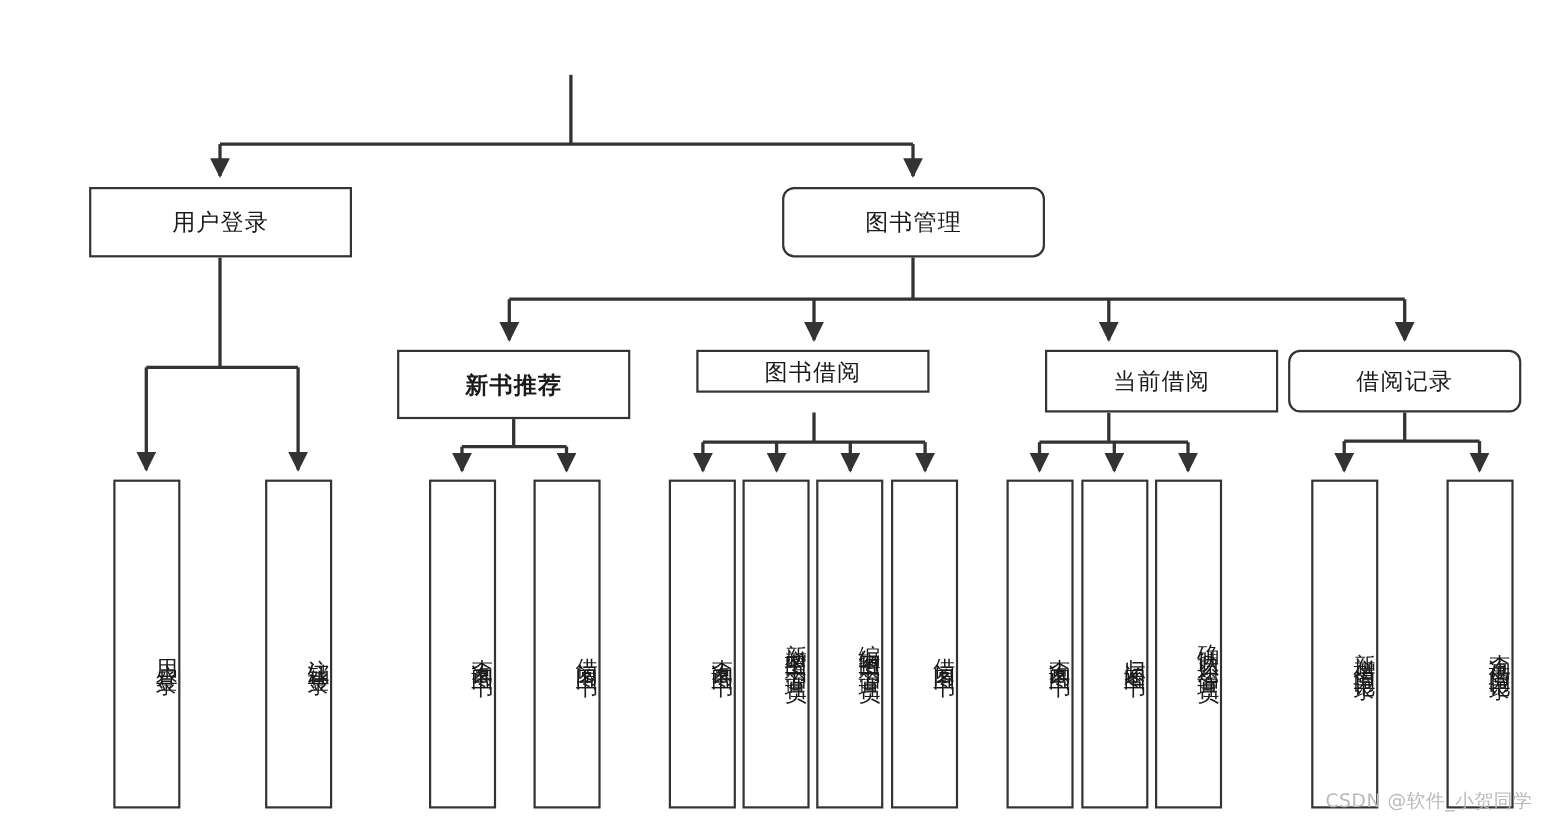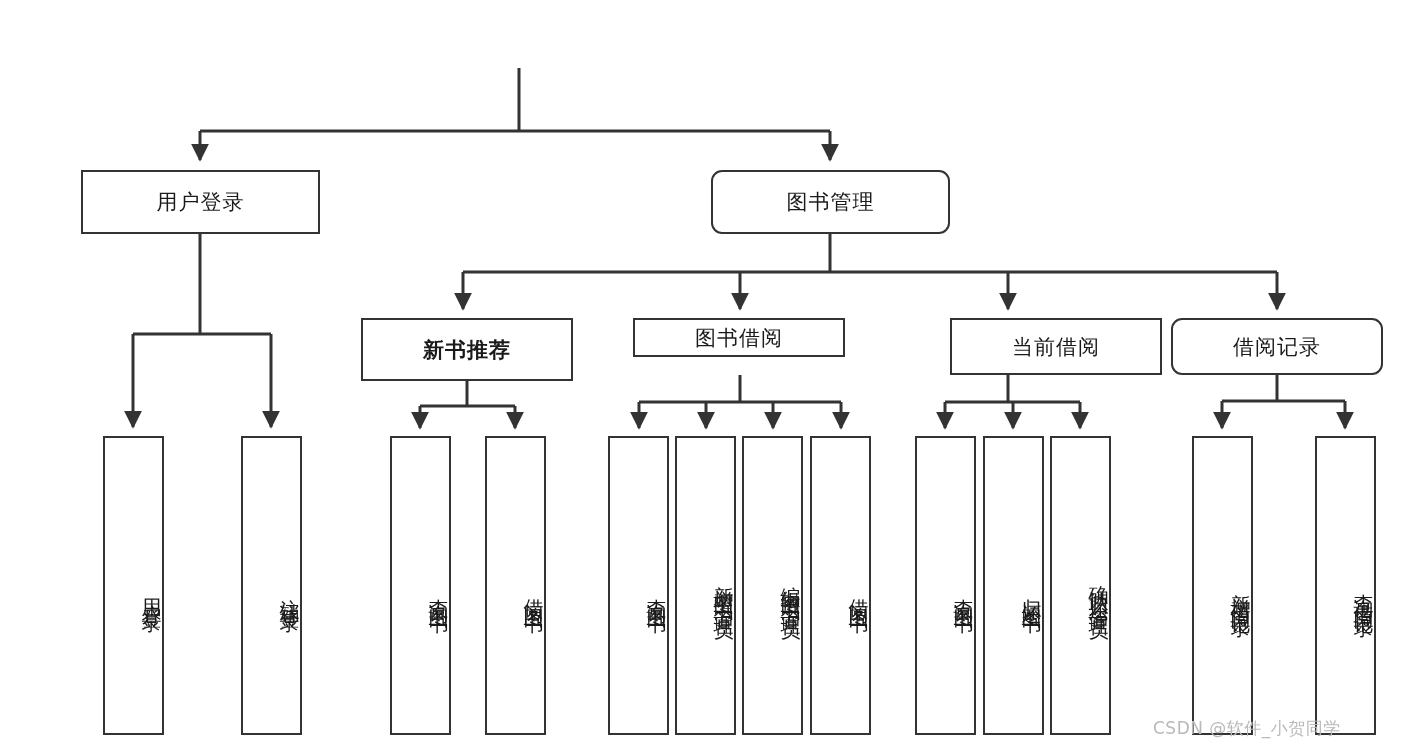--- a/index.html
+++ b/index.html
@@ -137,15 +137,15 @@
   <div class="node-box node-v" style="left:742px; top:436px; width:61px; height:299px;">编辑图书（管理员）</div>
   <div class="node-box node-v" style="left:810px; top:436px; width:61px; height:299px;">借阅图书</div>
 
   <div class="node-box node-v" style="left:915px; top:436px; width:61px; height:299px;">查询图书</div>
   <div class="node-box node-v" style="left:983px; top:436px; width:61px; height:299px;">归还图书</div>
   <div class="node-box node-v" style="left:1050px; top:436px; width:61px; height:299px;">确认归还（管理员）</div>
 
   <div class="node-box node-v" style="left:1192px; top:436px; width:61px; height:299px;">新增借阅记录</div>
   <div class="node-box node-v" style="left:1315px; top:436px; width:61px; height:299px;">查询借阅记录</div>
 
-  <div class="watermark" style="left:1140px; top:717px;padding-left:13px;">CSDN @软件_小贺同学</div>
+  <div class="watermark" style="left:1192px; top:717px;padding-left:13px;">CSDN @软件_小贺同学</div>
 
 </div>
 
 </body></html>

